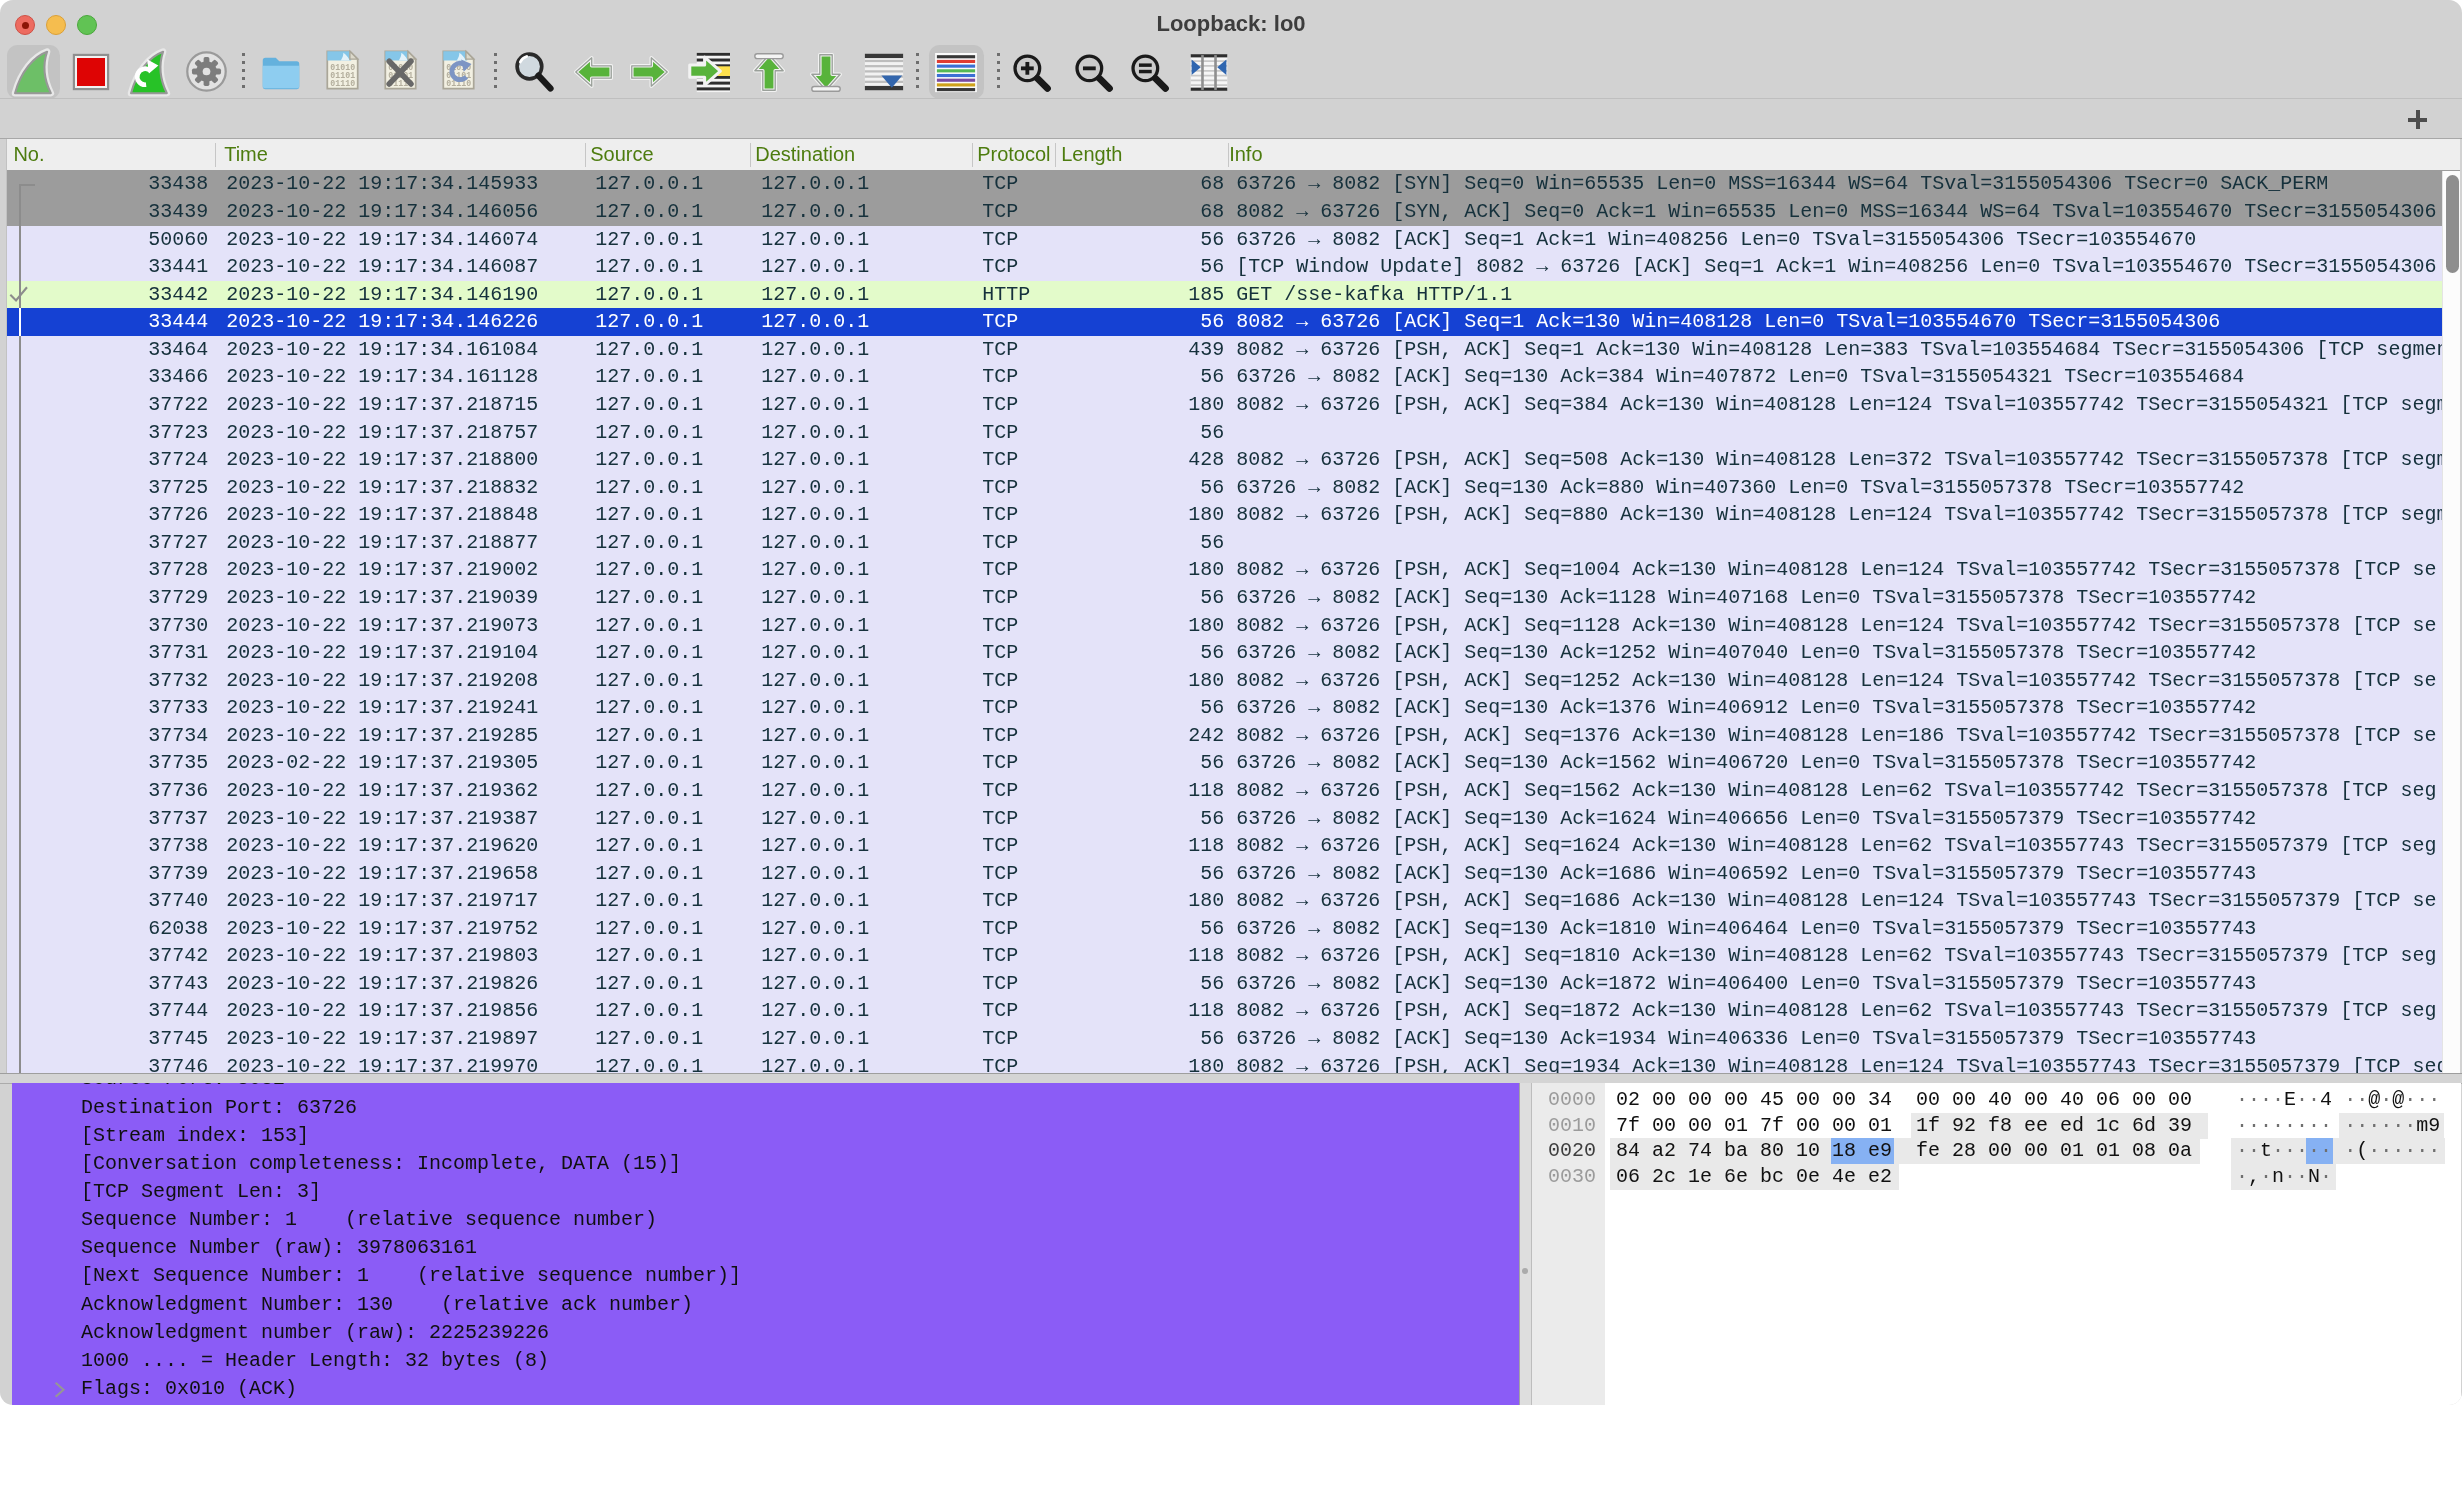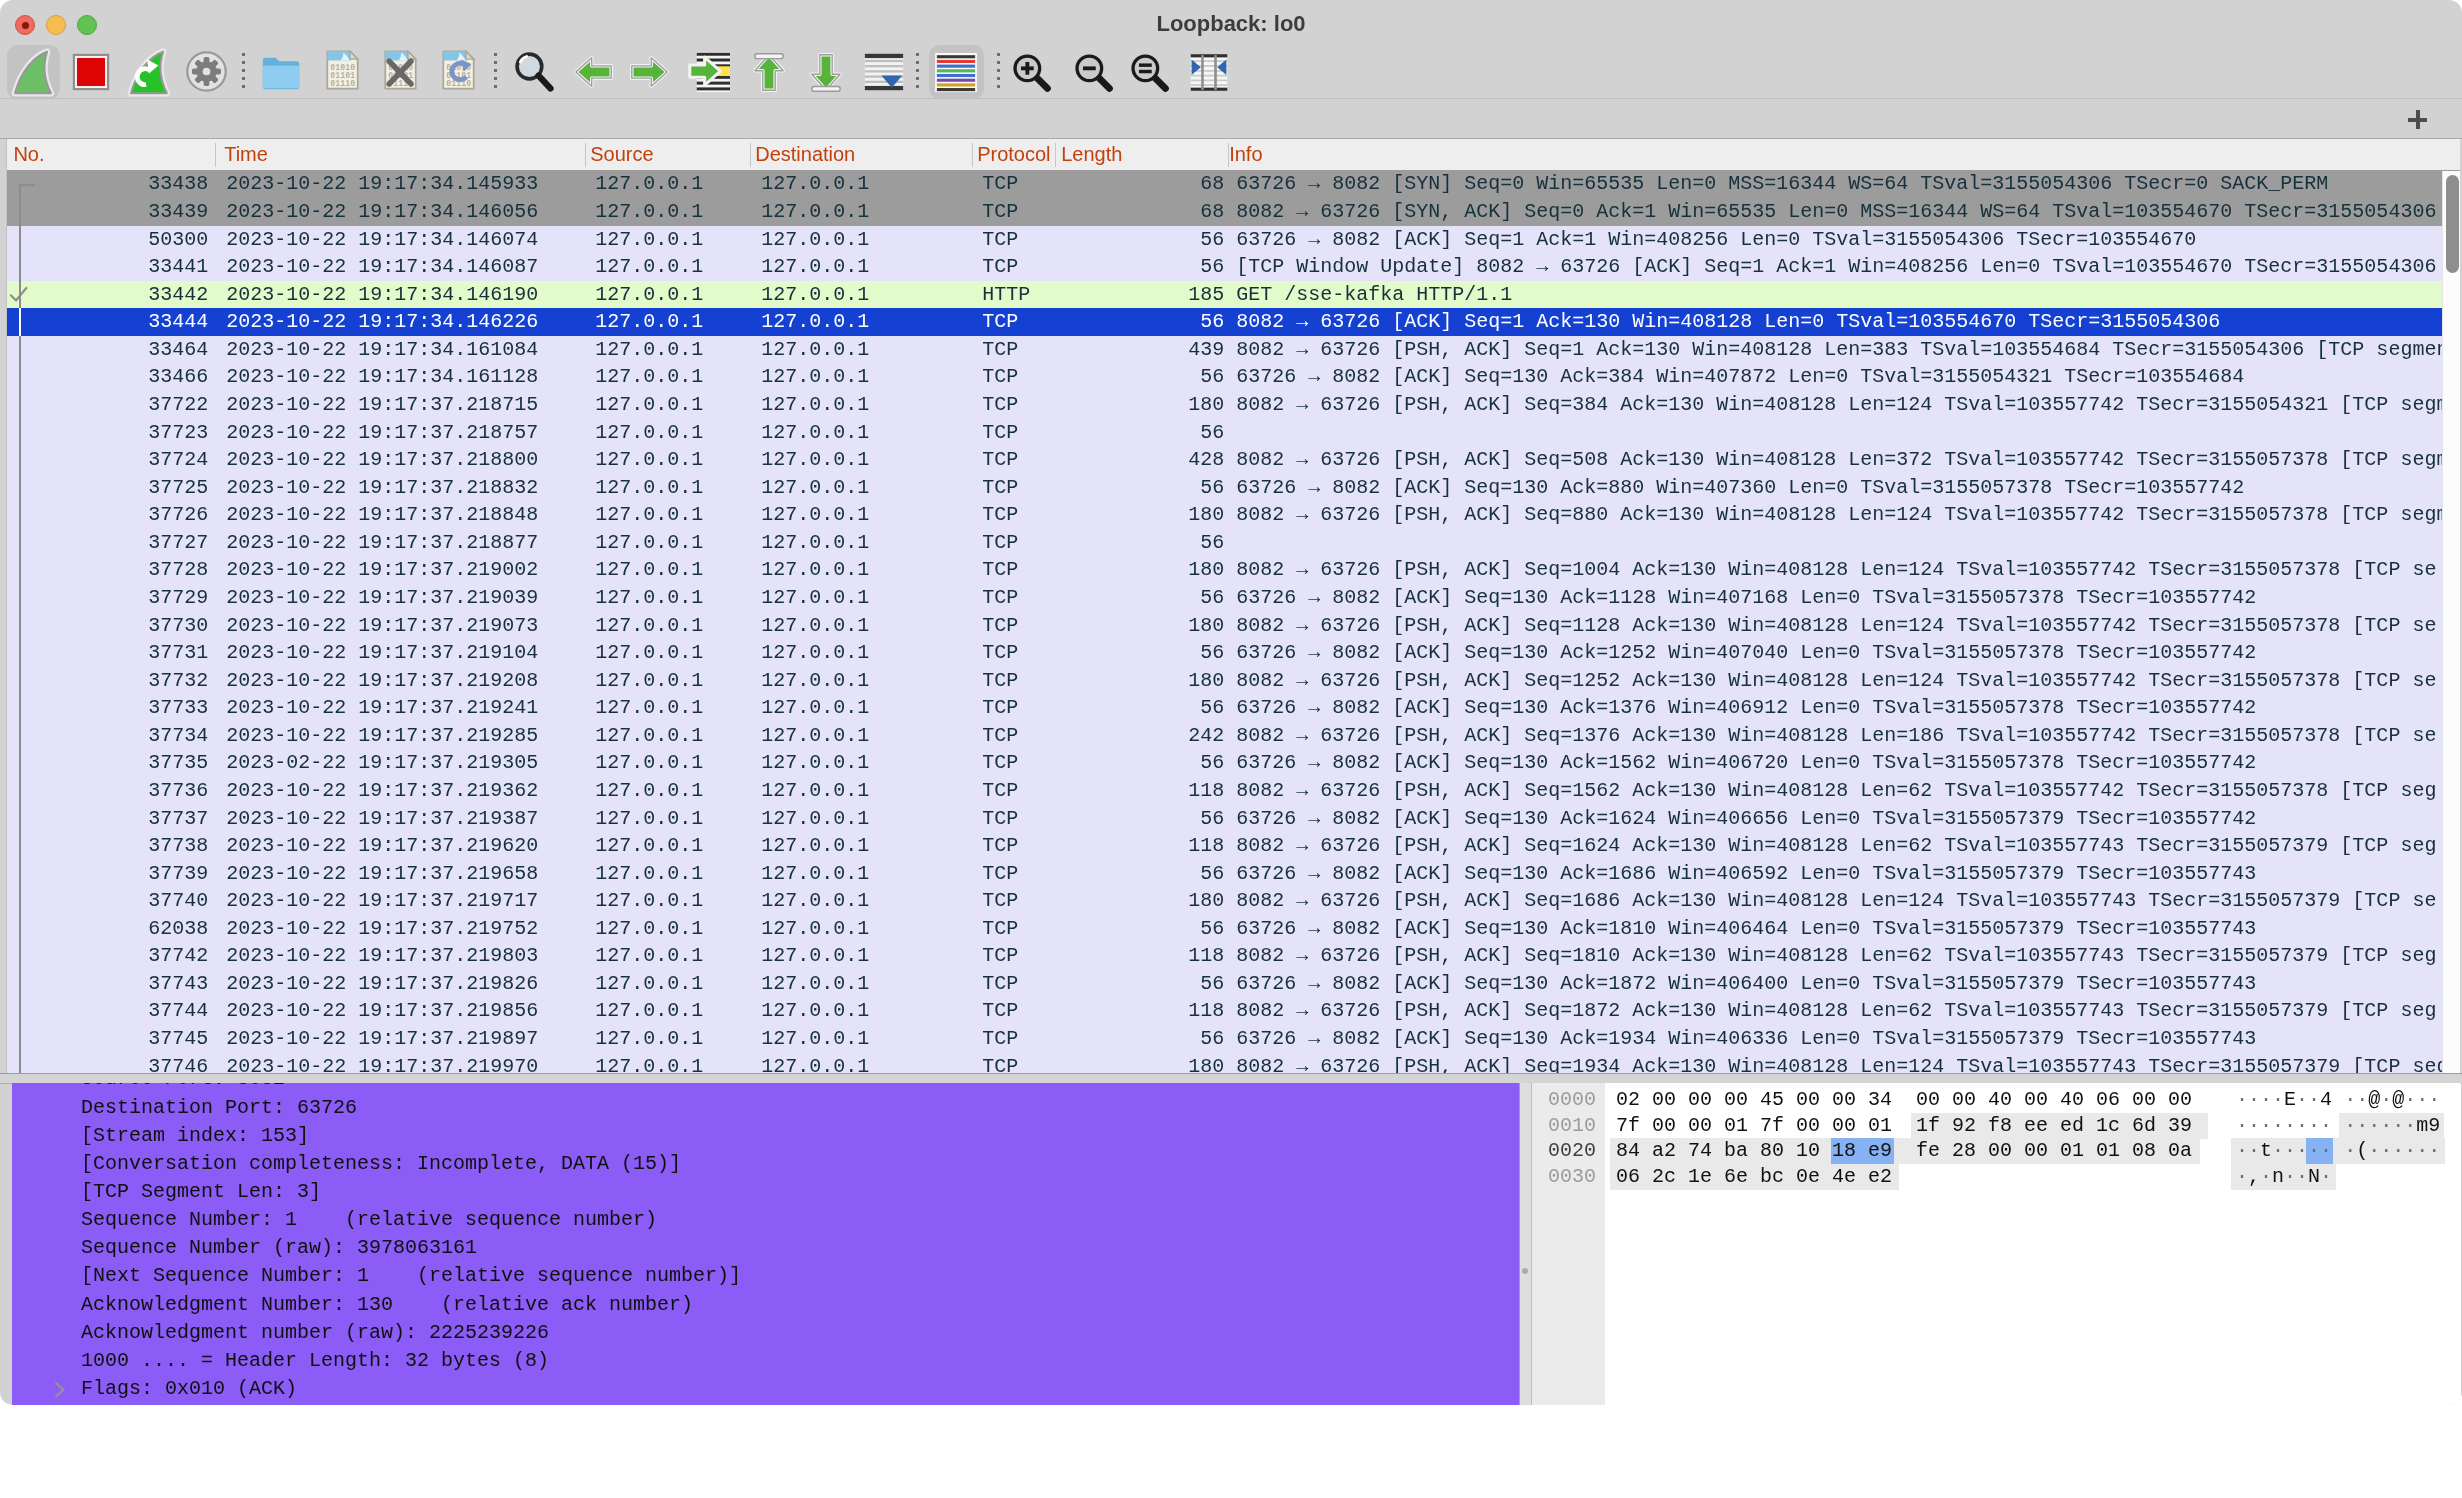--- a/index.html
+++ b/index.html
@@ -18,21 +18,21 @@
 #fx{position:absolute;left:2290px;top:2.6px;width:23px;height:23px;background:#c01f1f;border-radius:4.4px;}
 #fx:before,#fx:after{content:"";position:absolute;left:1.8px;top:9.7px;width:19.3px;height:3px;background:#fff;border-radius:1.8px;}
 #fx:before{transform:rotate(45deg);} #fx:after{transform:rotate(-45deg);}
 #fgo{position:absolute;left:2318px;top:3.5px;width:37px;height:21px;background:#b5d1ee;border-radius:4.4px;}
 #fcaret{position:absolute;left:2364px;top:10.6px;width:0;height:0;border:7px solid transparent;border-top:8.8px solid #222;}
 #fplus{position:absolute;left:2408px;top:110px;width:19.3px;height:19.3px;}
 #fplus:before{content:"";position:absolute;left:0;top:8px;width:19.3px;height:3.5px;background:#4d4d4d;}
 #fplus:after{content:"";position:absolute;left:8px;top:0;width:3.5px;height:19.3px;background:#4d4d4d;}
 
 #plist{position:absolute;left:6.2px;top:139px;width:2454px;height:934px;background:#e4e3f9;overflow:hidden;border-left:0.9px solid #c2c2c2;}
-#phead{position:absolute;left:0;top:0;width:2454px;height:32px;background:#eeeeee;border-bottom:0.9px solid #c3c3c3;font-size:20px;font-weight:500;color:#c2410c;}
+#phead{position:absolute;left:0;top:0;width:2454px;height:32px;background:#eeeeee;border-bottom:0.9px solid #c3c3c3;font-size:20px;font-weight:500;color:#4d7c0f;}
 #phead span{position:absolute;top:3.5px;}
 #phead i{position:absolute;top:3.5px;width:0.9px;height:24.6px;background:#c6c6c6;}
 .prow{position:absolute;left:0;width:2454px;height:28px;font-family:"Liberation Mono",monospace;font-size:20px;line-height:28px;color:#16313c;white-space:pre;}
 .prow span{position:absolute;top:0;}
 .bg-gray{background:#9c9c9c;} .bg-lav{background:#e4e3f9;} .bg-green{background:#e3fbca;}
 .bg-sel{background:#1541d3;color:#fff;}
 .c-no{left:0;width:201px;text-align:right;}
 .c-time{left:219px;}
 .c-src{left:588px;}
 .c-dst{left:754px;}
@@ -268,21 +268,21 @@
         <span style="left:1222px">Info</span>
         <i style="left:208px"></i>
         <i style="left:578px"></i>
         <i style="left:743px"></i>
         <i style="left:965px"></i>
         <i style="left:1048px"></i>
         <i style="left:1221px"></i>
       </div>
       <div class="prow bg-gray" style="top:31px"><span class="c-no">33438</span><span class="c-time">2023-10-22 19:17:34.145933</span><span class="c-src">127.0.0.1</span><span class="c-dst">127.0.0.1</span><span class="c-proto">TCP</span><span class="c-len">68</span><span class="c-info">63726 → 8082 [SYN] Seq=0 Win=65535 Len=0 MSS=16344 WS=64 TSval=3155054306 TSecr=0 SACK_PERM</span></div>
       <div class="prow bg-gray" style="top:59px"><span class="c-no">33439</span><span class="c-time">2023-10-22 19:17:34.146056</span><span class="c-src">127.0.0.1</span><span class="c-dst">127.0.0.1</span><span class="c-proto">TCP</span><span class="c-len">68</span><span class="c-info">8082 → 63726 [SYN, ACK] Seq=0 Ack=1 Win=65535 Len=0 MSS=16344 WS=64 TSval=103554670 TSecr=3155054306</span></div>
-      <div class="prow bg-lav" style="top:87px"><span class="c-no">50300</span><span class="c-time">2023-10-22 19:17:34.146074</span><span class="c-src">127.0.0.1</span><span class="c-dst">127.0.0.1</span><span class="c-proto">TCP</span><span class="c-len">56</span><span class="c-info">63726 → 8082 [ACK] Seq=1 Ack=1 Win=408256 Len=0 TSval=3155054306 TSecr=103554670</span></div>
+      <div class="prow bg-lav" style="top:87px"><span class="c-no">50060</span><span class="c-time">2023-10-22 19:17:34.146074</span><span class="c-src">127.0.0.1</span><span class="c-dst">127.0.0.1</span><span class="c-proto">TCP</span><span class="c-len">56</span><span class="c-info">63726 → 8082 [ACK] Seq=1 Ack=1 Win=408256 Len=0 TSval=3155054306 TSecr=103554670</span></div>
       <div class="prow bg-lav" style="top:114px"><span class="c-no">33441</span><span class="c-time">2023-10-22 19:17:34.146087</span><span class="c-src">127.0.0.1</span><span class="c-dst">127.0.0.1</span><span class="c-proto">TCP</span><span class="c-len">56</span><span class="c-info">[TCP Window Update] 8082 → 63726 [ACK] Seq=1 Ack=1 Win=408256 Len=0 TSval=103554670 TSecr=3155054306</span></div>
       <div class="prow bg-green" style="top:142px"><span class="c-no">33442</span><span class="c-time">2023-10-22 19:17:34.146190</span><span class="c-src">127.0.0.1</span><span class="c-dst">127.0.0.1</span><span class="c-proto">HTTP</span><span class="c-len">185</span><span class="c-info">GET /sse-kafka HTTP/1.1</span></div>
       <div class="prow bg-sel" style="top:169px"><span class="c-no">33444</span><span class="c-time">2023-10-22 19:17:34.146226</span><span class="c-src">127.0.0.1</span><span class="c-dst">127.0.0.1</span><span class="c-proto">TCP</span><span class="c-len">56</span><span class="c-info">8082 → 63726 [ACK] Seq=1 Ack=130 Win=408128 Len=0 TSval=103554670 TSecr=3155054306</span></div>
       <div class="prow bg-lav" style="top:197px"><span class="c-no">33464</span><span class="c-time">2023-10-22 19:17:34.161084</span><span class="c-src">127.0.0.1</span><span class="c-dst">127.0.0.1</span><span class="c-proto">TCP</span><span class="c-len">439</span><span class="c-info">8082 → 63726 [PSH, ACK] Seq=1 Ack=130 Win=408128 Len=383 TSval=103554684 TSecr=3155054306 [TCP segmen</span></div>
       <div class="prow bg-lav" style="top:224px"><span class="c-no">33466</span><span class="c-time">2023-10-22 19:17:34.161128</span><span class="c-src">127.0.0.1</span><span class="c-dst">127.0.0.1</span><span class="c-proto">TCP</span><span class="c-len">56</span><span class="c-info">63726 → 8082 [ACK] Seq=130 Ack=384 Win=407872 Len=0 TSval=3155054321 TSecr=103554684</span></div>
       <div class="prow bg-lav" style="top:252px"><span class="c-no">37722</span><span class="c-time">2023-10-22 19:17:37.218715</span><span class="c-src">127.0.0.1</span><span class="c-dst">127.0.0.1</span><span class="c-proto">TCP</span><span class="c-len">180</span><span class="c-info">8082 → 63726 [PSH, ACK] Seq=384 Ack=130 Win=408128 Len=124 TSval=103557742 TSecr=3155054321 [TCP segm</span></div>
       <div class="prow bg-lav" style="top:280px"><span class="c-no">37723</span><span class="c-time">2023-10-22 19:17:37.218757</span><span class="c-src">127.0.0.1</span><span class="c-dst">127.0.0.1</span><span class="c-proto">TCP</span><span class="c-len">56</span></div>
       <div class="prow bg-lav" style="top:307px"><span class="c-no">37724</span><span class="c-time">2023-10-22 19:17:37.218800</span><span class="c-src">127.0.0.1</span><span class="c-dst">127.0.0.1</span><span class="c-proto">TCP</span><span class="c-len">428</span><span class="c-info">8082 → 63726 [PSH, ACK] Seq=508 Ack=130 Win=408128 Len=372 TSval=103557742 TSecr=3155057378 [TCP segm</span></div>
       <div class="prow bg-lav" style="top:335px"><span class="c-no">37725</span><span class="c-time">2023-10-22 19:17:37.218832</span><span class="c-src">127.0.0.1</span><span class="c-dst">127.0.0.1</span><span class="c-proto">TCP</span><span class="c-len">56</span><span class="c-info">63726 → 8082 [ACK] Seq=130 Ack=880 Win=407360 Len=0 TSval=3155057378 TSecr=103557742</span></div>
       <div class="prow bg-lav" style="top:362px"><span class="c-no">37726</span><span class="c-time">2023-10-22 19:17:37.218848</span><span class="c-src">127.0.0.1</span><span class="c-dst">127.0.0.1</span><span class="c-proto">TCP</span><span class="c-len">180</span><span class="c-info">8082 → 63726 [PSH, ACK] Seq=880 Ack=130 Win=408128 Len=124 TSval=103557742 TSecr=3155057378 [TCP segm</span></div>

